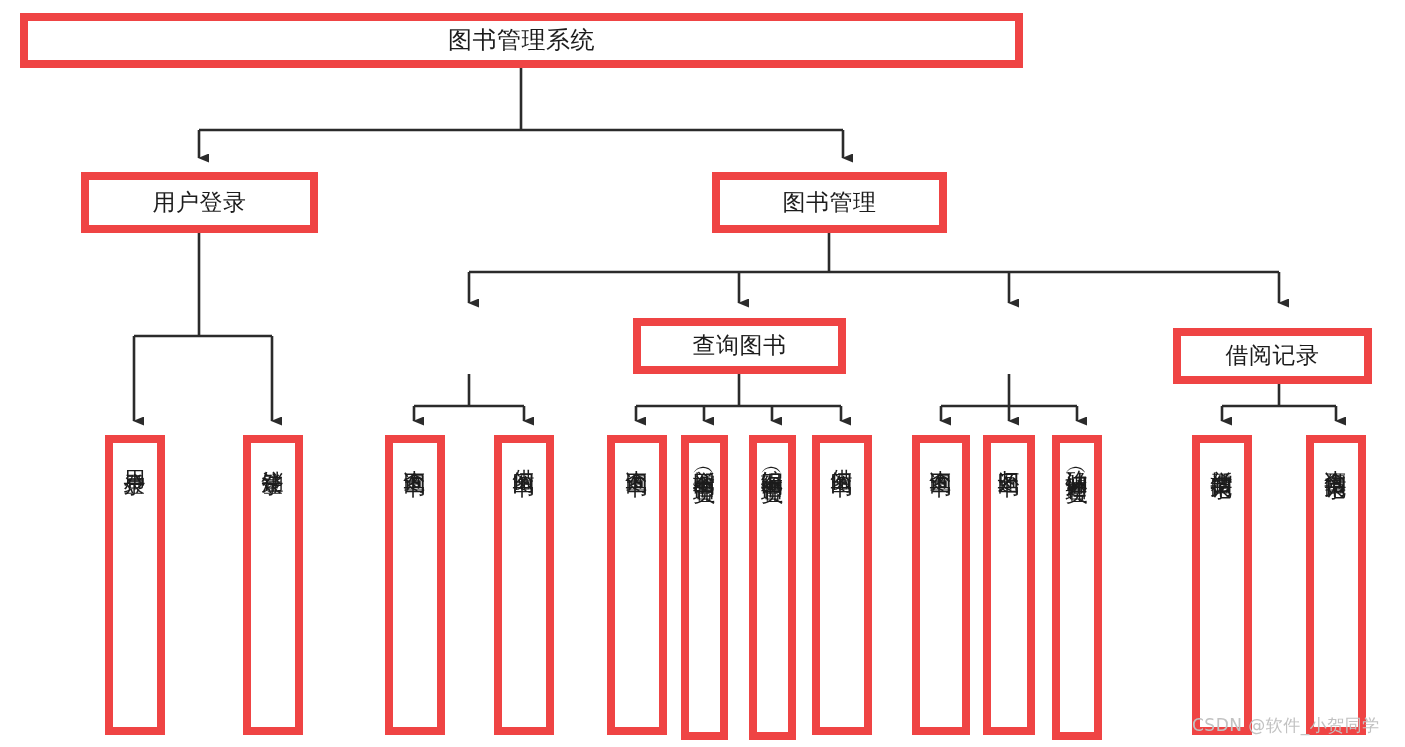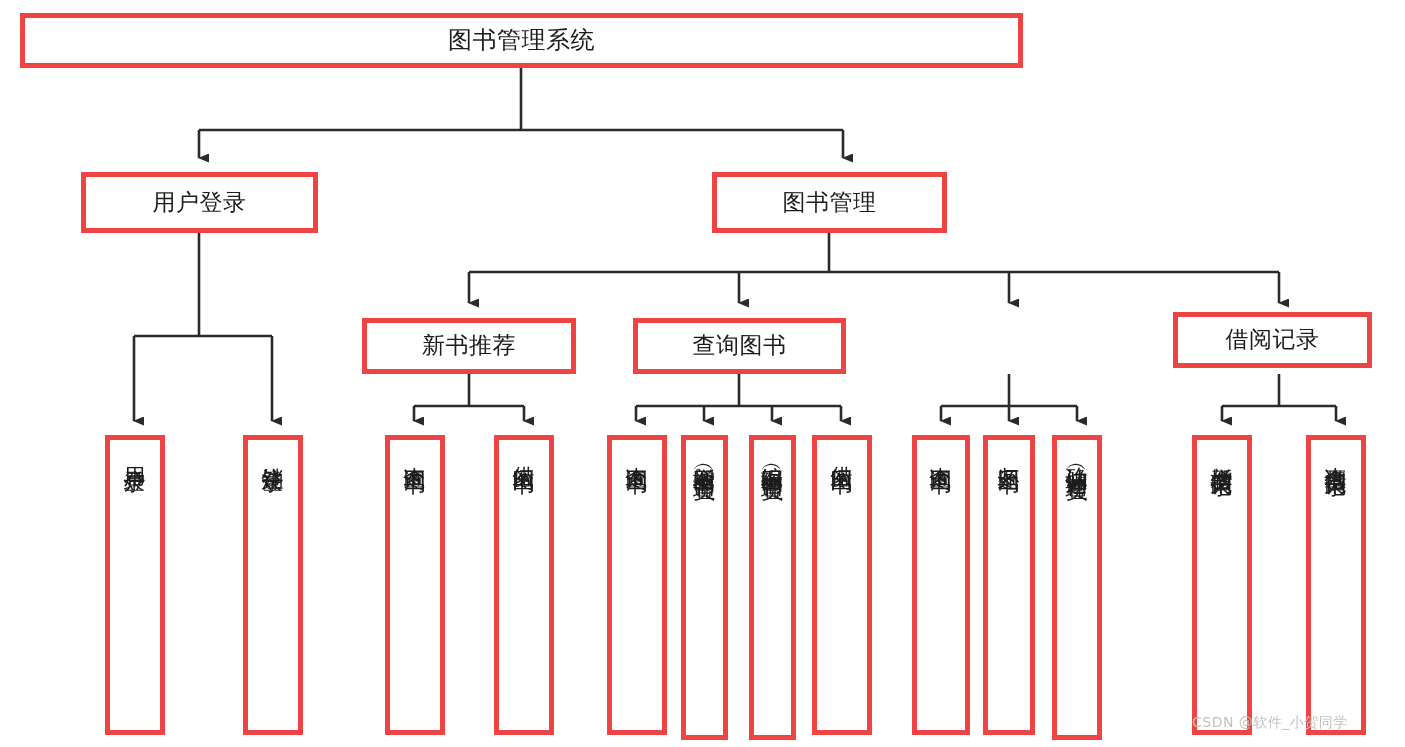--- a/index.html
+++ b/index.html
@@ -25,21 +25,21 @@
     left: 0;
     top: 0;
     width: 1405px;
     height: 747px;
     pointer-events: none;
   }
   .node {
     position: absolute;
     box-sizing: border-box;
     background: #ffffff;
-    border: 5px solid #ef4444;
+    border: 8px solid #ef4444;
     display: flex;
     align-items: center;
     justify-content: center;
     color: #1c1c1c;
     z-index: 2;
     font-family: Liberation Serif, serif;
   }
   .node-label {
     display: block;
     line-height: 1.28;
@@ -63,21 +63,21 @@
     text-orientation: upright;
     -webkit-text-orientation: upright;
     font-size: 22px;
     line-height: 1.05;
     letter-spacing: 2px;
   }
   .watermark {
     position: absolute;
     left: 1192px;
     top: 714px;
-    font-size: 14px;
+    font-size: 17px;
     color: #c2c2c2;
     white-space: nowrap;
     z-index: 5;
     letter-spacing: 0.5px;
   }
 </style>
 </head>
 <body>
 
 <div id="diagram-root">
@@ -136,27 +136,24 @@
     <span class="node-label">图书管理系统</span>
   </div>
 
   <div class="node horiz" style="left:81px; top:172px; width:237px; height:61px;">
     <span class="node-label">用户登录</span>
   </div>
   <div class="node horiz" style="left:712px; top:172px; width:235px; height:61px;">
     <span class="node-label">图书管理</span>
   </div>
 
-  <div class="node horiz" style="left:362px; top:318px; width:214px; height:56px;">
-    <span class="node-label">新书推荐</span>
-  </div>
   <div class="node horiz" style="left:633px; top:318px; width:213px; height:56px;">
     <span class="node-label">查询图书</span>
   </div>
-  <div class="node horiz" style="left:1173px; top:312px; width:199px; height:56px;">
+  <div class="node horiz" style="left:1173px; top:328px; width:199px; height:56px;">
     <span class="node-label">借阅记录</span>
   </div>
 
   <div class="node vert" style="left:105px; top:435px; width:60px; height:300px;">
     <span class="node-label">用户登录</span>
   </div>
   <div class="node vert" style="left:243px; top:435px; width:60px; height:300px;">
     <span class="node-label">注销登录</span>
   </div>
 

